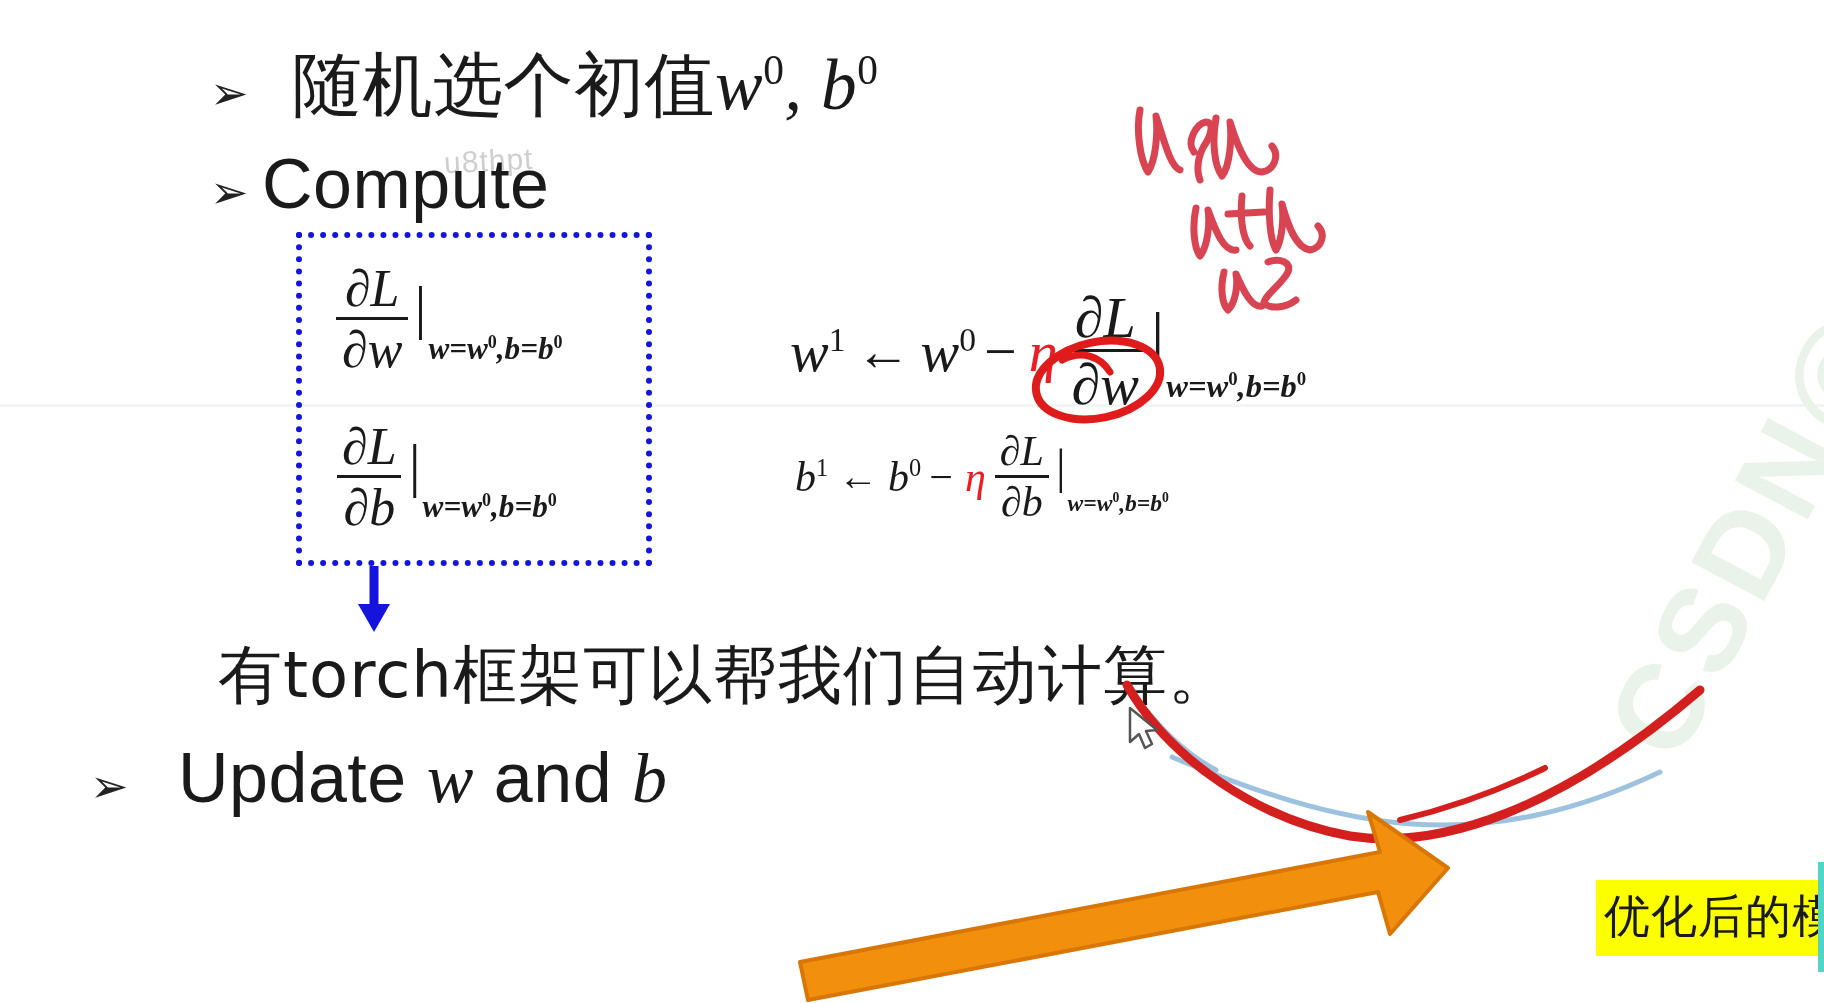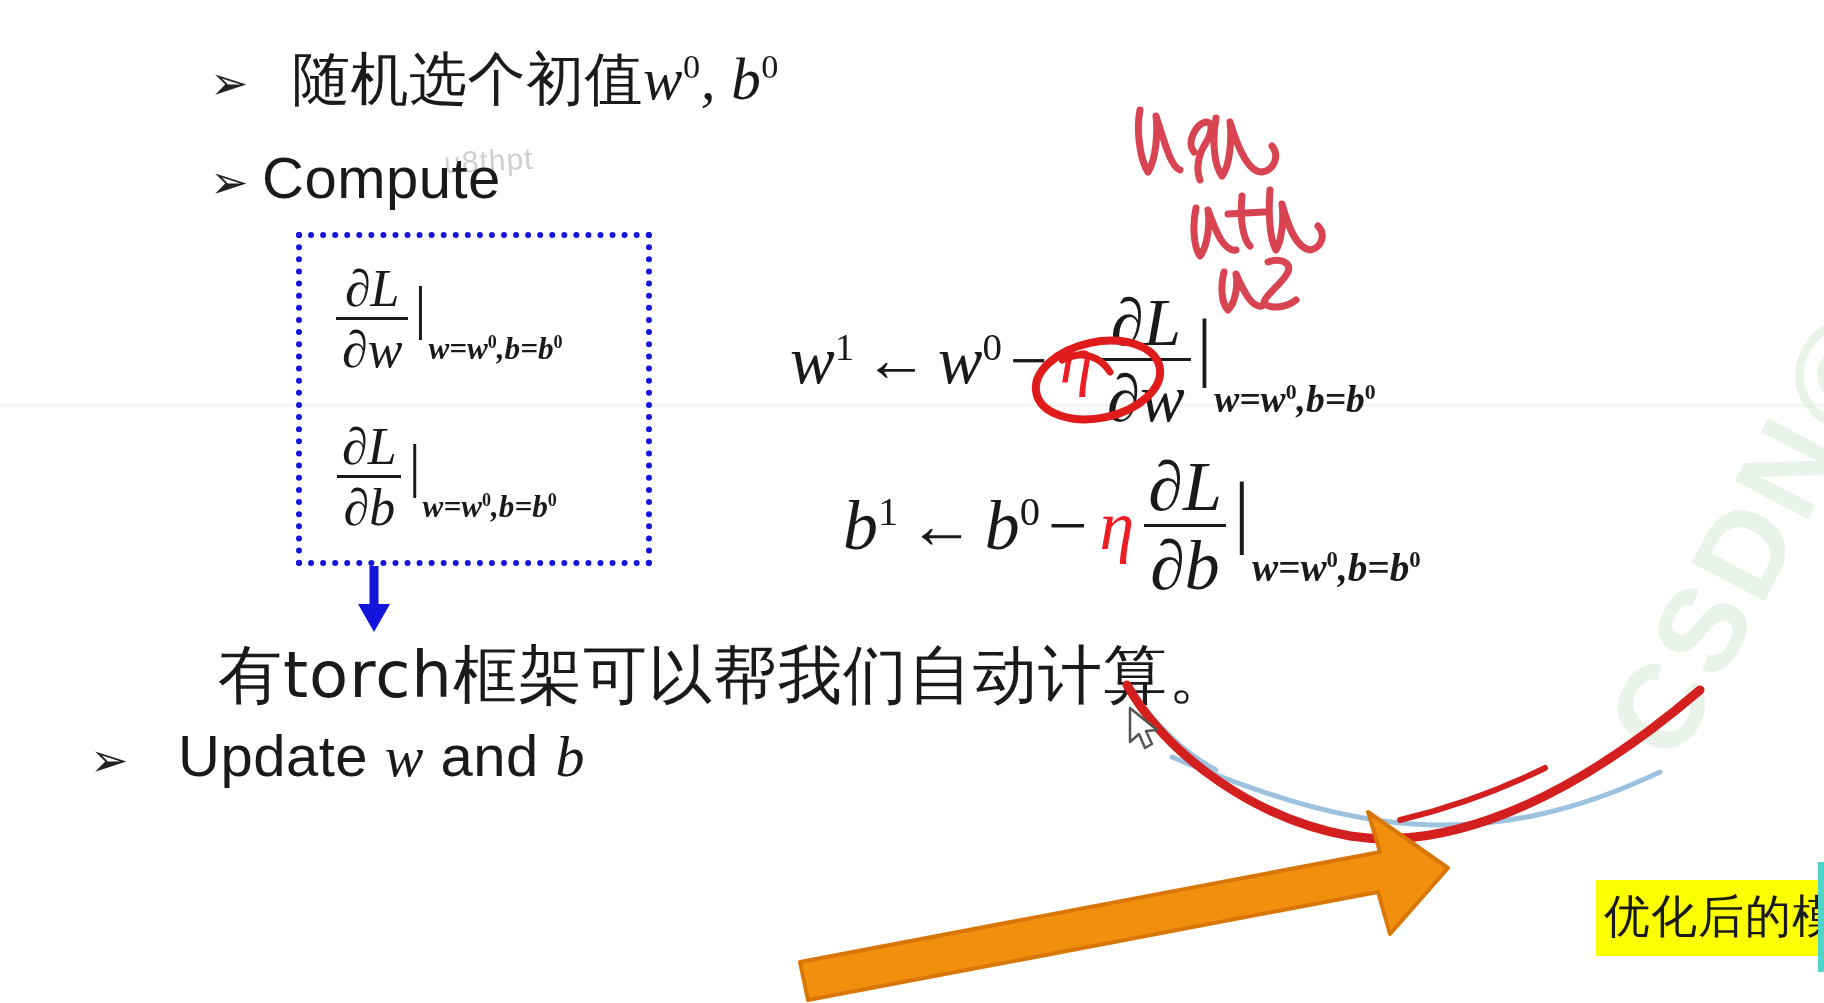--- a/index.html
+++ b/index.html
@@ -26,21 +26,21 @@
   }
   .bullet-marker {
     display: inline-block;
     width: 52px;
     font-size: 46px;
     line-height: 1;
     color: #222;
     font-family: "DejaVu Sans", sans-serif;
   }
   .bullet-text {
-    font-size: 58px;
+    font-size: 70px;
     line-height: 1.05;
     letter-spacing: 0.5px;
   }
   .cjk { font-family: "DejaVu Sans", "Liberation Sans", sans-serif; }
 
   
   .mi {
     font-family: "Liberation Serif", "DejaVu Serif", serif;
     font-style: italic;
   }
@@ -109,22 +109,22 @@
   #torch-note {
     position: absolute;
     left: 218px;
     top: 632px;
     font-size: 64px;
     letter-spacing: 1px;
     white-space: nowrap;
   }
 
   
-  #update-w { left: 790px; top: 288px; font-size: 67px; text-align: center; }
-  #update-b { left: 795px; top: 451px; font-size: 70px; margin-left: 48px; }
+  #update-w { left: 790px; top: 288px; font-size: 58px; text-align: center; }
+  #update-b { left: 795px; top: 430px; font-size: 42px; }
   .eta { color: #ee1c24; font-style: italic; padding: 0 4px; }
   .arrowleft { font-style: normal; padding: 0 10px; font-size: 0.95em; }
   .minus { font-style: normal; padding: 0 8px; }
 
   
   #watermark-top {
     position: absolute;
     left: 444px;
     top: 144px;
     font-size: 30px;
@@ -227,21 +227,21 @@
     <svg width="60" height="70" viewBox="0 0 60 70">
       <line x1="30" y1="0" x2="30" y2="44" stroke="#1414dc" stroke-width="9"></line>
       <polygon points="30,66 14,38 46,38" fill="#1414dc"></polygon>
     </svg>
   </div>
 
   <div id="torch-note" class="cjk">有torch框架可以帮我们自动计算。</div>
 
   <div class="bullet-row" style="left:90px; top:726px;">
     <span class="bullet-marker">➢</span>
-    <span class="bullet-text" style="margin-left:36px;">
+    <span class="bullet-text" style="margin-left:36px;margin-top:16px;">
       <span>Update</span>
       <span class="mi">w</span>
       <span>and</span>
       <span class="mi">b</span>
     </span>
   </div>
 
   <div class="expr" id="update-w">
     <span class="mi">w<sup class="exp">1</sup></span>
     <span class="arrowleft">←</span>

